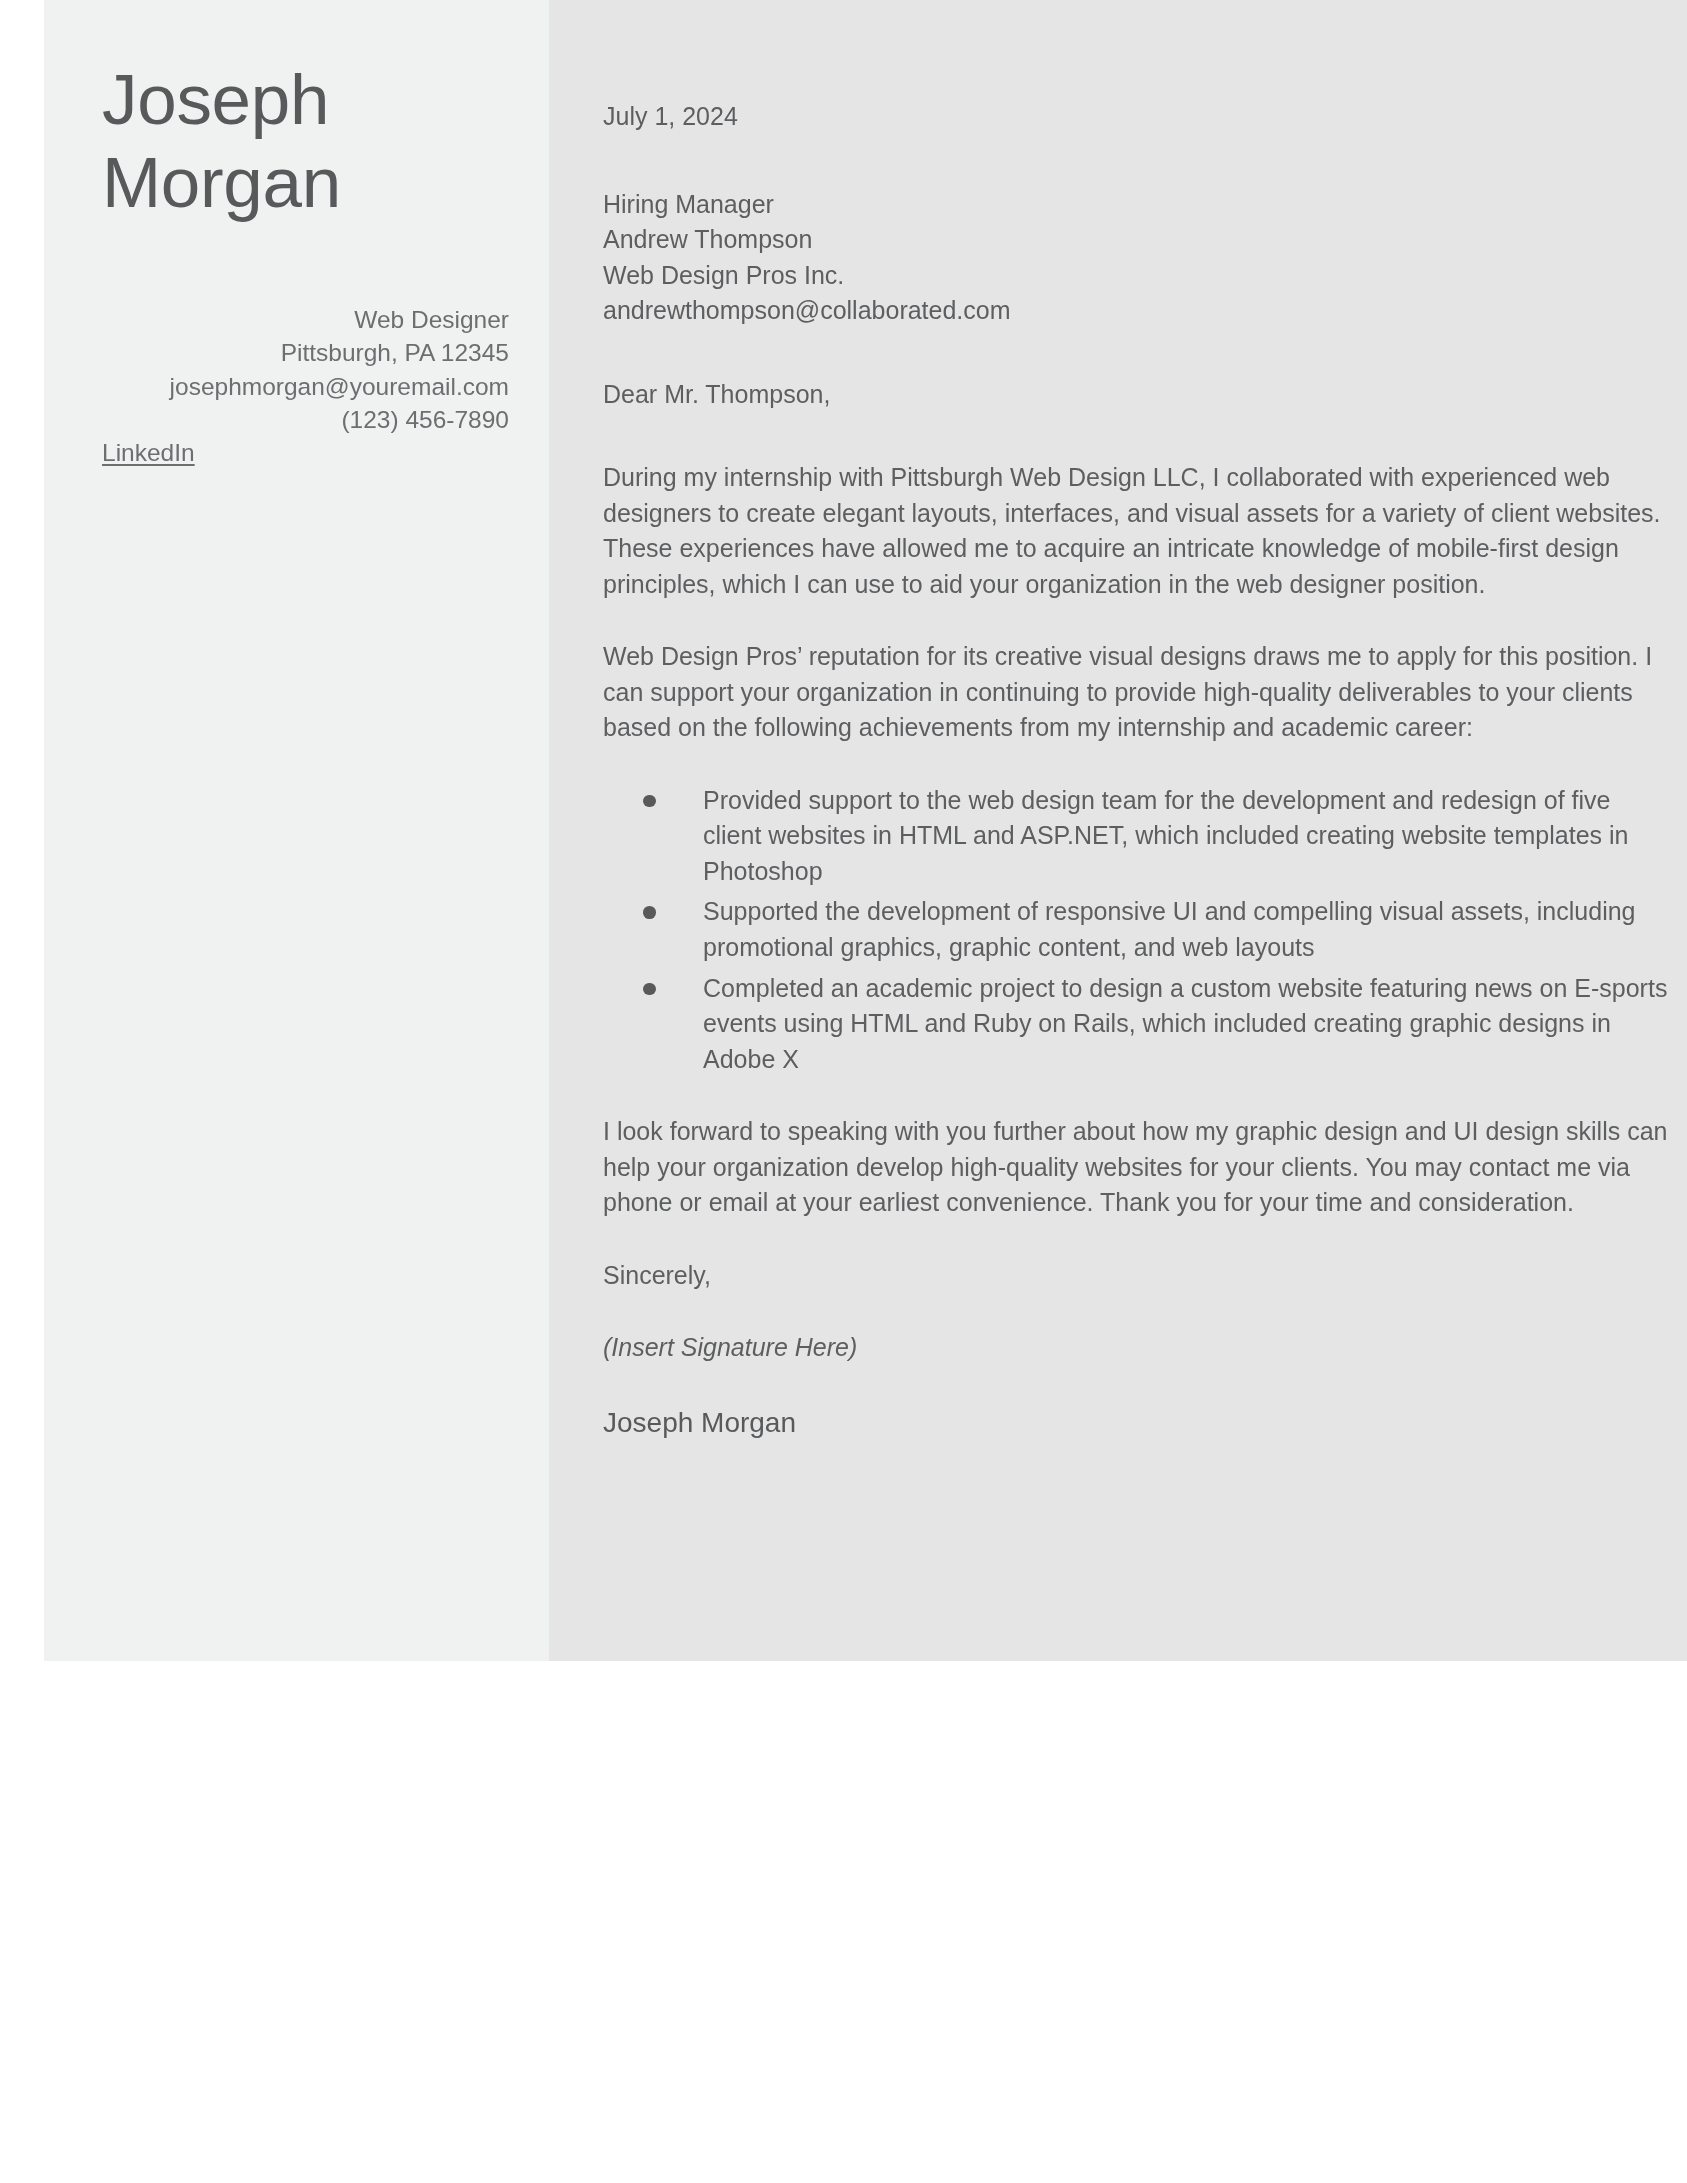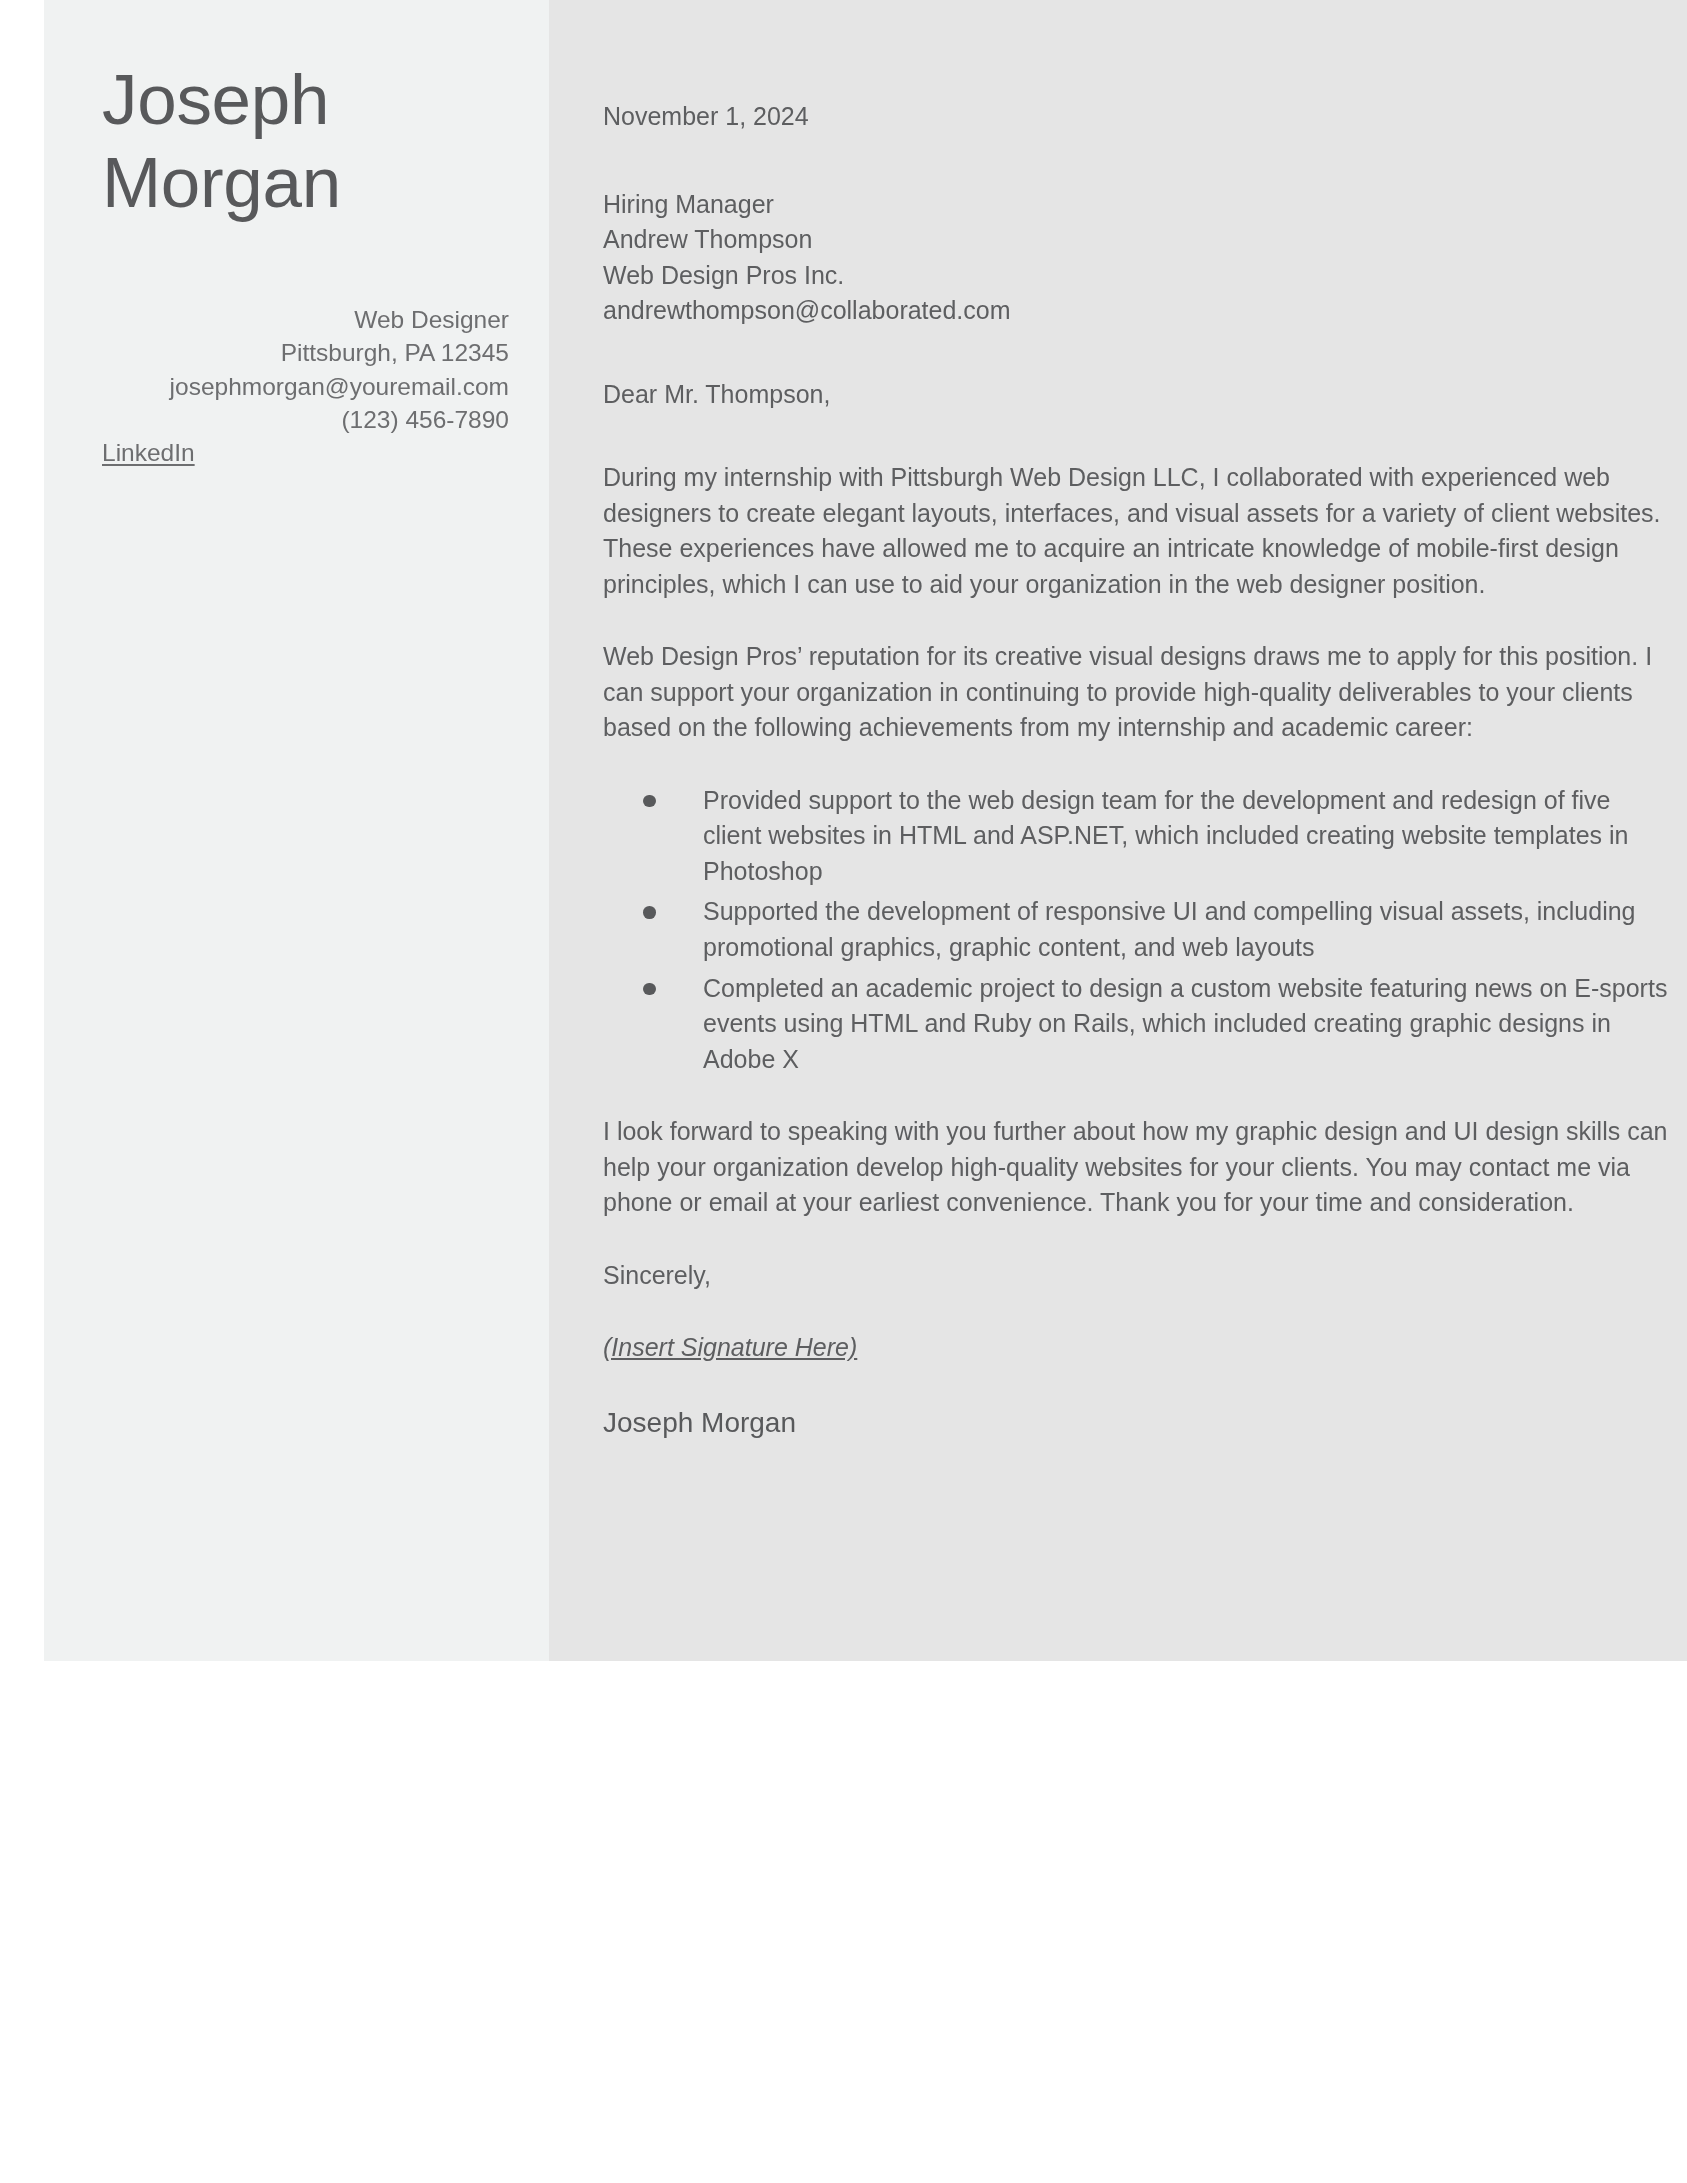--- a/index.html
+++ b/index.html
@@ -129,21 +129,20 @@
     margin: 0 0 37px 0;
   }
 
   .sincerely {
     margin: 0 0 37px 0;
   }
 
   .signature-placeholder {
     margin: 0 0 40px 0;
     font-style: italic;
-    text-decoration: underline;
   }
 
   .signature-name {
     font-size: 28px;
     font-weight: 400;
     color: #58595b;
     line-height: 1.2;
     margin: 0;
   }
 </style>
@@ -166,21 +165,21 @@
       <div class="contact-line">(123) 456-7890</div>
       <div>
         <span class="contact-link">LinkedIn</span>
       </div>
     </div>
 
   </aside>
 
   <main class="letter">
 
-    <div class="letter-text date">November 1, 2024</div>
+    <div class="letter-text date">July 1, 2024</div>
 
     <div class="letter-text recipient">
       <div>Hiring Manager</div>
       <div>Andrew Thompson</div>
       <div>Web Design Pros Inc.</div>
       <div>andrewthompson@collaborated.com</div>
     </div>
 
     <div class="letter-text salutation">Dear Mr. Thompson,</div>
 

